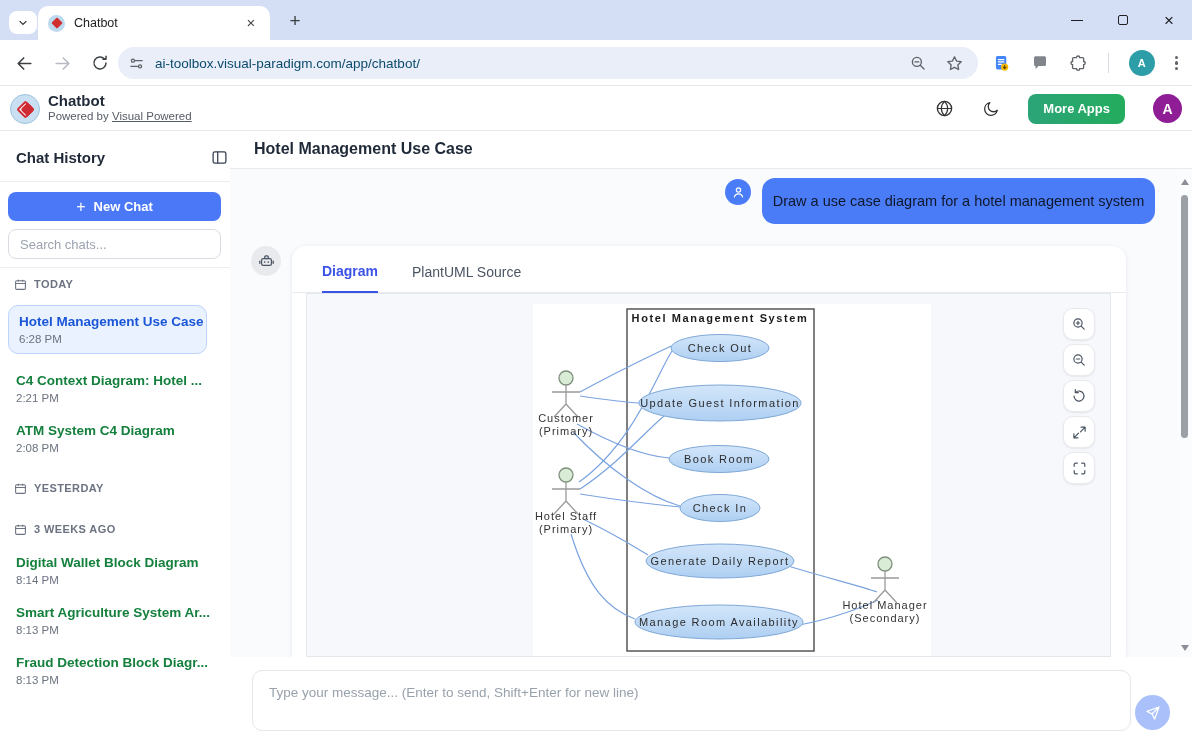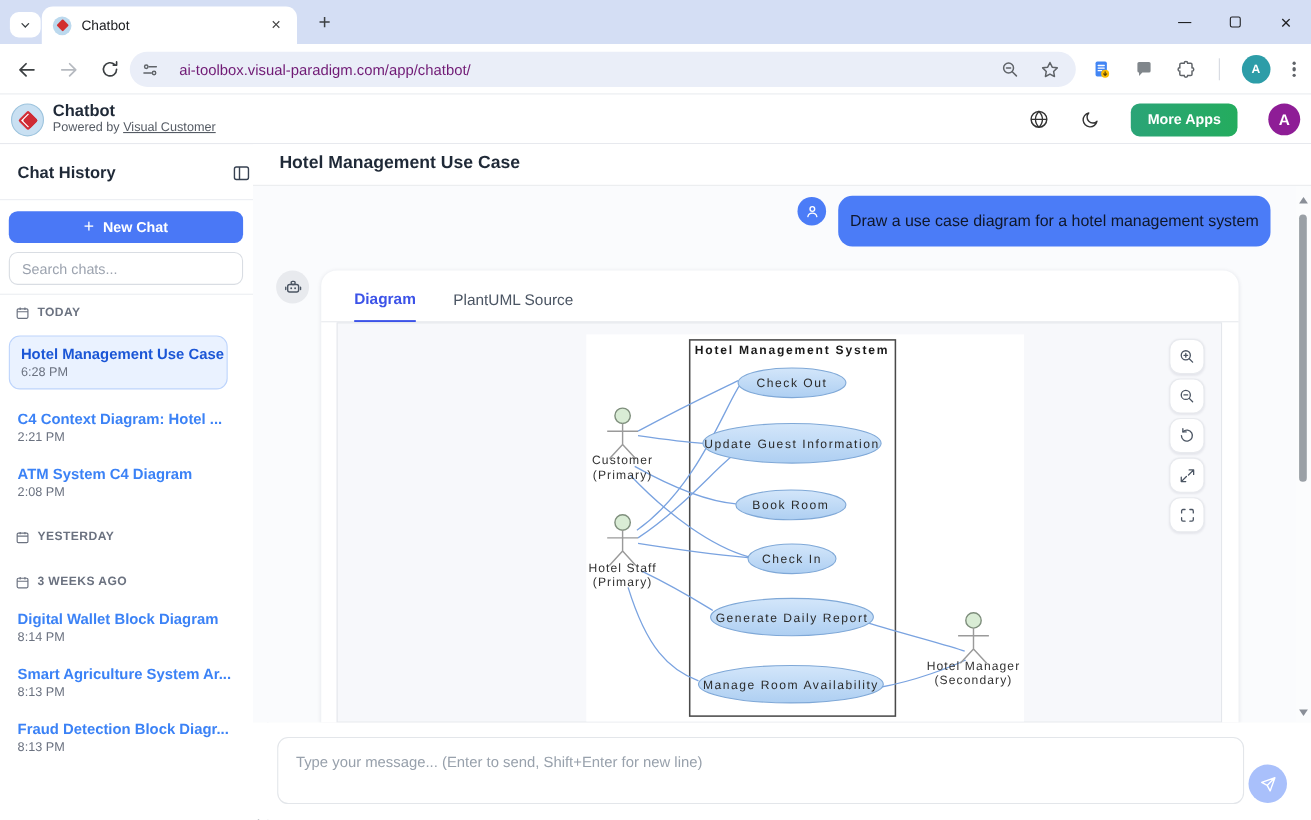--- a/index.html
+++ b/index.html
@@ -17,21 +17,21 @@
   .wincontrols { position:absolute; right:0; top:0; height:40px; display:flex; align-items:center; }
   .winbtn { width:46px; height:40px; display:flex; align-items:center; justify-content:center; }
   .min-glyph { width:12px; border-top:1.4px solid #202124; display:block; }
   .max-glyph { width:10px; height:10px; border:1.4px solid #202124; border-radius:2px; display:block; }
   .close-glyph { font-size:17px; color:#202124; line-height:1; }
 
   .toolbar { position:absolute; left:0; top:40px; width:1192px; height:46px; background:#fff; border-bottom:1px solid #e4e7ec; }
   .navbtns { position:absolute; left:8px; top:7px; display:flex; gap:6px; }
   .navbtn { width:32px; height:32px; border-radius:50%; display:flex; align-items:center; justify-content:center; }
   .addrbar { position:absolute; left:118px; top:7px; width:860px; height:32px; background:#eaeef8; border-radius:16px; display:flex; align-items:center; padding:0 10px; }
-  .url { font-size:13.5px; color:#701a75; margin-left:18px; flex:1; }
+  .url { font-size:13.5px; color:#0c4a6e; margin-left:10px; flex:1; }
   .addr-icons { display:flex; align-items:center; gap:18px; margin-right:4px; }
   .ext-icons { position:absolute; right:14px; top:7px; height:32px; display:flex; align-items:center; gap:20px; }
   .sep { width:1px; height:20px; background:#d5d9e0; }
   .tb-avatar { width:26px; height:26px; border-radius:50%; background:#2d9da8; color:#fff; font-size:11px; font-weight:700; display:flex; align-items:center; justify-content:center; }
   .kebab { display:flex; flex-direction:column; gap:2.5px; }
   .kebab i { width:3.2px; height:3.2px; background:#5f6368; border-radius:50%; }
 
   
   .appheader { position:absolute; left:0; top:86px; width:1192px; height:45px; background:#fff; border-bottom:1px solid #e7e9ee; }
   .app-logo { position:absolute; left:10px; top:8px; width:30px; height:30px; border-radius:50%; background:#c9e0f2; border:1px solid #9cc3dd; position:absolute; }
@@ -50,21 +50,21 @@
   .sb-toggle { position:absolute; right:15px; top:13px; }
   .sb-div1 { position:absolute; left:0; top:45px; width:100%; border-top:1px solid #eceef2; }
   .new-chat { position:absolute; left:8px; top:56px; width:213px; height:29px; background:#4a78f6; border:none; border-radius:8px; color:#fff; font-size:13px; font-weight:600; display:flex; align-items:center; justify-content:center; gap:8px; }
   .new-chat .plus { font-size:16px; font-weight:400; }
   .sb-search { position:absolute; left:8px; top:93px; width:213px; height:30px; border:1px solid #d9dde3; border-radius:8px; font-size:13px; color:#374151; padding:0 11px; font-family:"Liberation Sans",sans-serif; }
   .sb-search::placeholder { color:#9ca3af; }
   .sb-div2 { position:absolute; left:0; top:131px; width:100%; border-top:1px solid #eceef2; }
   .chat-list { position:absolute; left:0; top:132px; width:215px; height:482px; overflow:hidden; padding:9px 6px 0 8px; }
   .section-label { display:flex; align-items:center; gap:7px; color:#6b7280; font-size:11px; font-weight:700; letter-spacing:.4px; margin:0 0 0 6px; height:14px; }
   .chat-item { padding:0 0 0 8px; margin-top:19px; }
-  .chat-item .t { font-size:13.5px; font-weight:600; color:#3b82f6; white-space:nowrap; }
+  .chat-item .t { font-size:13.5px; font-weight:600; color:#15803d; white-space:nowrap; }
   .chat-item .time { font-size:11.5px; color:#6b7280; margin-top:4px; }
   .chat-item.selected { background:#eaf2ff; border:1px solid #bdd4fc; border-radius:10px; padding:8px 10px; margin:14px 2px 1px 0; }
   .chat-item.selected .t { color:#1b56d6; }
   .sect-gap { margin-top:27px; }
 
   
   .sb-scroll { position:absolute; right:1px; top:131px; width:14px; height:483px; }
   .arrow-up { position:absolute; left:3px; width:0; height:0; border-left:4.5px solid transparent; border-right:4.5px solid transparent; border-bottom:6px solid #8a8f98; }
   .arrow-dn { position:absolute; left:3px; width:0; height:0; border-left:4.5px solid transparent; border-right:4.5px solid transparent; border-top:6px solid #8a8f98; }
   .thumb { position:absolute; left:3px; width:7px; background:#9aa0a6; border-radius:4px; }
@@ -183,21 +183,21 @@
         <i></i>
         <i></i>
         <i></i>
       </div>
   </div>
 </div>
 
 <div class="appheader">
   <div class="app-logo"></div>
   <div class="app-name">Chatbot</div>
-  <div class="app-sub"><span>Powered by </span><a href="#">Visual Customer</a></div>
+  <div class="app-sub"><span>Powered by </span><a href="#">Visual Powered</a></div>
   <div class="hdr-right">
     <svg class="ic" width="19" height="19" viewBox="0 0 24 24">
         <circle cx="12" cy="12" r="9" fill="none" stroke="#333" stroke-width="1.7"></circle>
         <path d="M3 12h18M12 3c-2.7 2.6-4 5.7-4 9s1.3 6.4 4 9c2.7-2.6 4-5.7 4-9s-1.3-6.4-4-9z" fill="none" stroke="#333" stroke-width="1.5"></path>
       </svg>
     <svg class="ic" width="18" height="18" viewBox="0 0 24 24">
         <path d="M20.4 13.6A8.5 8.5 0 1 1 10.4 3.6a6.8 6.8 0 0 0 10 10z" fill="none" stroke="#333" stroke-width="1.7" stroke-linejoin="round"></path>
       </svg>
     <button class="more-apps">More Apps</button>
     <div class="hdr-avatar">A</div>

